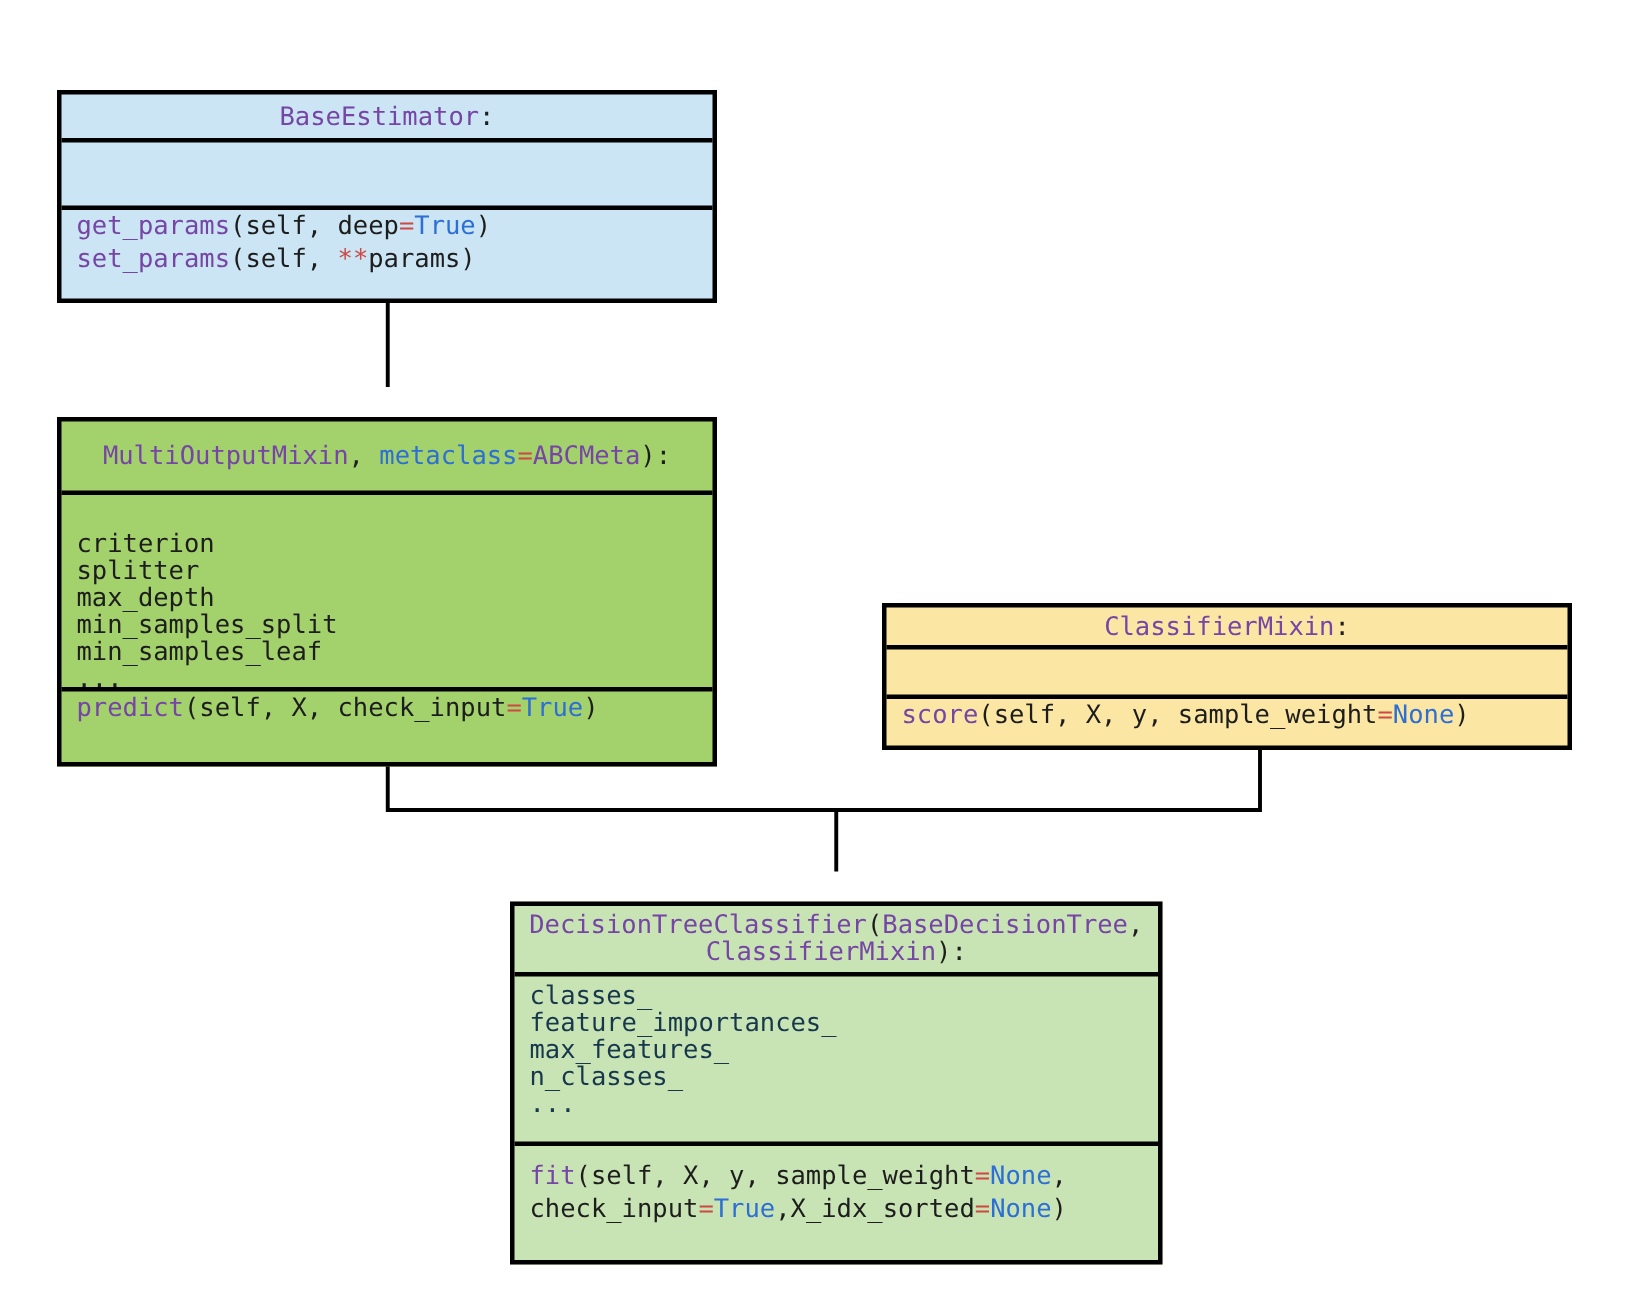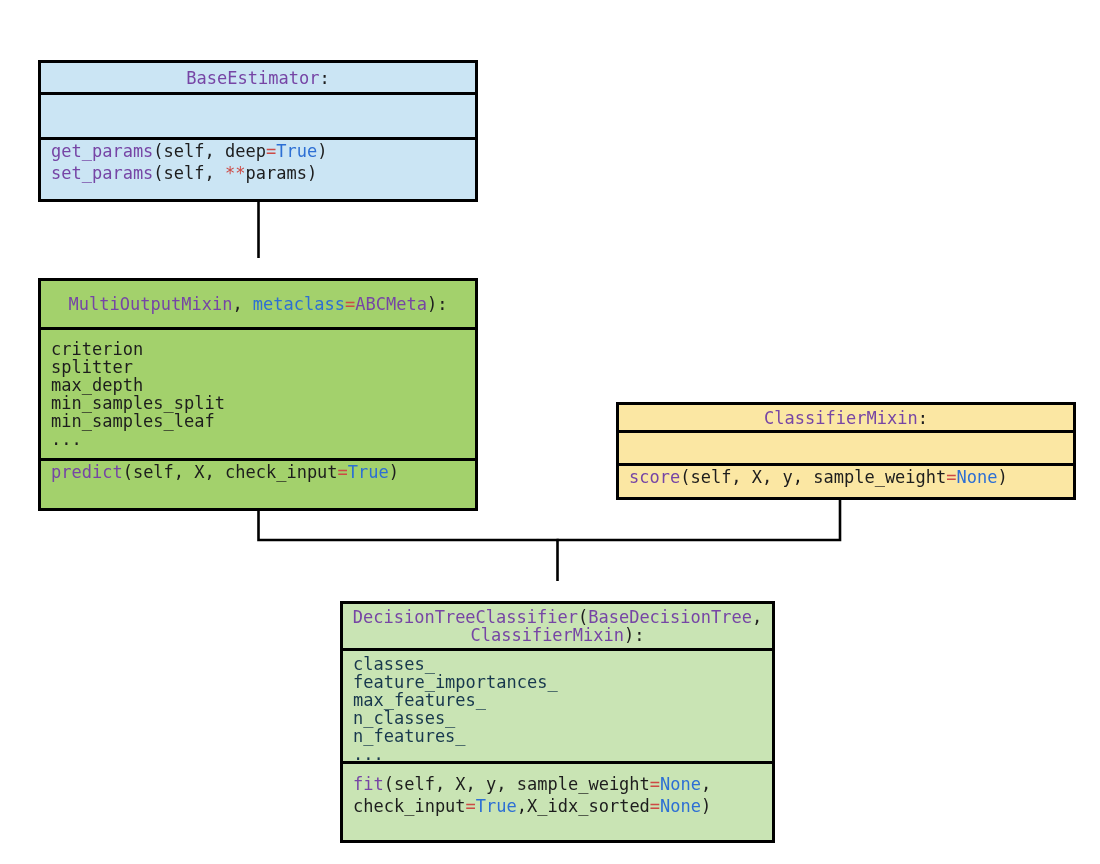--- a/index.html
+++ b/index.html
@@ -14,42 +14,42 @@
     box-sizing:border-box;display:flex;flex-direction:column;margin-top:20px;
   }
   .sec{box-sizing:border-box;overflow:hidden;}
   .sec.title{
     border-bottom:3px solid var(--c-border,#000);
     display:flex;flex-direction:column;justify-content:center;
     text-align:center;line-height:18px;
   }
   .sec.attrs{
     border-bottom:3px solid var(--c-border,#000);
-    line-height:18px;padding:10px 0 0 10px;
+    line-height:18px;padding:24px 0 0 10px;
   }
   .sec.methods{
     flex:1;line-height:22px;padding-left:10px;
     display:flex;flex-direction:column;justify-content:flex-start;
   }
   .code-line{white-space:pre;}
   .c-cls{color:var(--c-cls,#7645a5);}
   .c-kw{color:var(--c-kw,#2d6fd4);}
   .c-op{color:var(--c-op,#cd4a45);}
   .c-pl{color:var(--c-pl,#1d1d1d);}
   .c-attr{color:var(--c-attr,#17374d);}
 
   #box-base-estimator{left:38px;top:40px;width:440px;height:142px;}
   #box-base-estimator .title{height:32px;}
   #box-base-estimator .attrs{height:45px;}
 
   #box-base-decision-tree{left:38px;top:258px;width:440px;height:233px;}
   #box-base-decision-tree .title{height:49px;}
   #box-base-decision-tree .attrs{height:131px;}
 
-  #box-classifier-mixin{left:616px;top:382px;width:460px;height:98px;}
+  #box-classifier-mixin{left:588px;top:382px;width:460px;height:98px;}
   #box-classifier-mixin .title{height:28px;}
   #box-classifier-mixin .attrs{height:33px;padding-top:0;}
 
   #box-decision-tree-classifier{left:340px;top:581px;width:435px;height:242px;}
   #box-decision-tree-classifier .title{height:47px;}
   #box-decision-tree-classifier .attrs{height:113px;padding-top:4px;}
   #box-decision-tree-classifier .methods{justify-content:flex-start;padding-top:9px;border-radius:29px;}
 
   #arrow-layer{position:absolute;left:0;top:0;width:1100px;height:864px;pointer-events:none;}
 </style>
@@ -115,20 +115,19 @@
 <div class="uml-box" id="box-decision-tree-classifier" style="background: rgb(201, 228, 180);">
   <div class="sec title">
       <div class="code-line"><span class="c-cls">DecisionTreeClassifier</span><span class="c-pl">(</span><span class="c-cls">BaseDecisionTree</span><span class="c-pl">,</span></div>
       <div class="code-line"><span class="c-cls">ClassifierMixin</span><span class="c-pl">):</span></div>
     </div>
   <div class="sec attrs">
       <div class="code-line"><span class="c-attr">classes_</span></div>
       <div class="code-line"><span class="c-attr">feature_importances_</span></div>
       <div class="code-line"><span class="c-attr">max_features_</span></div>
       <div class="code-line"><span class="c-attr">n_classes_</span></div>
-      <div class="code-line"><span class="c-attr">n_features_</span></div>
       <div class="code-line"><span class="c-attr">...</span></div>
     </div>
   <div class="sec methods">
       <div class="code-line"><span class="c-cls">fit</span><span class="c-pl">(self, X, y, sample_weight</span><span class="c-op">=</span><span class="c-kw">None</span><span class="c-pl">,</span></div>
       <div class="code-line"><span class="c-pl">check_input</span><span class="c-op">=</span><span class="c-kw">True</span><span class="c-pl">,X_idx_sorted</span><span class="c-op">=</span><span class="c-kw">None</span><span class="c-pl">)</span></div>
     </div>
 </div>
 
 </body></html>

